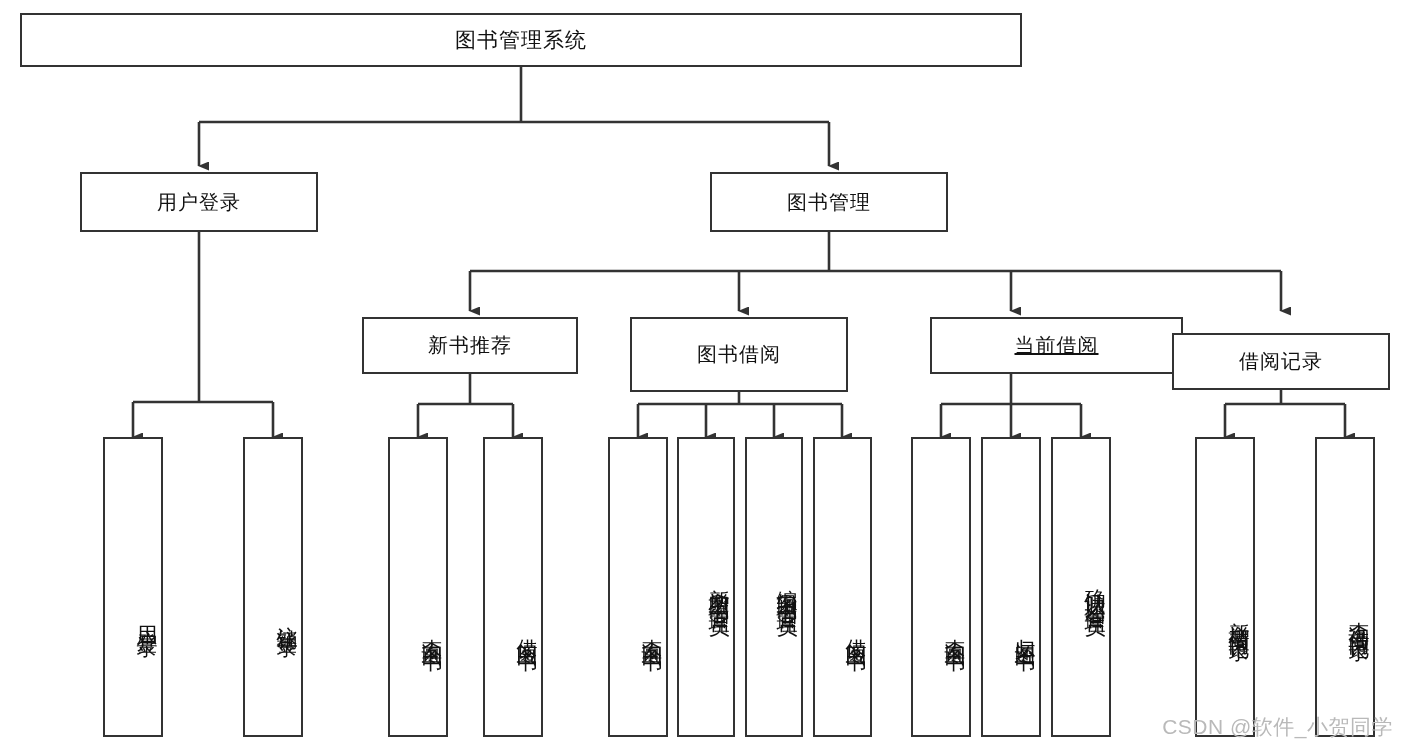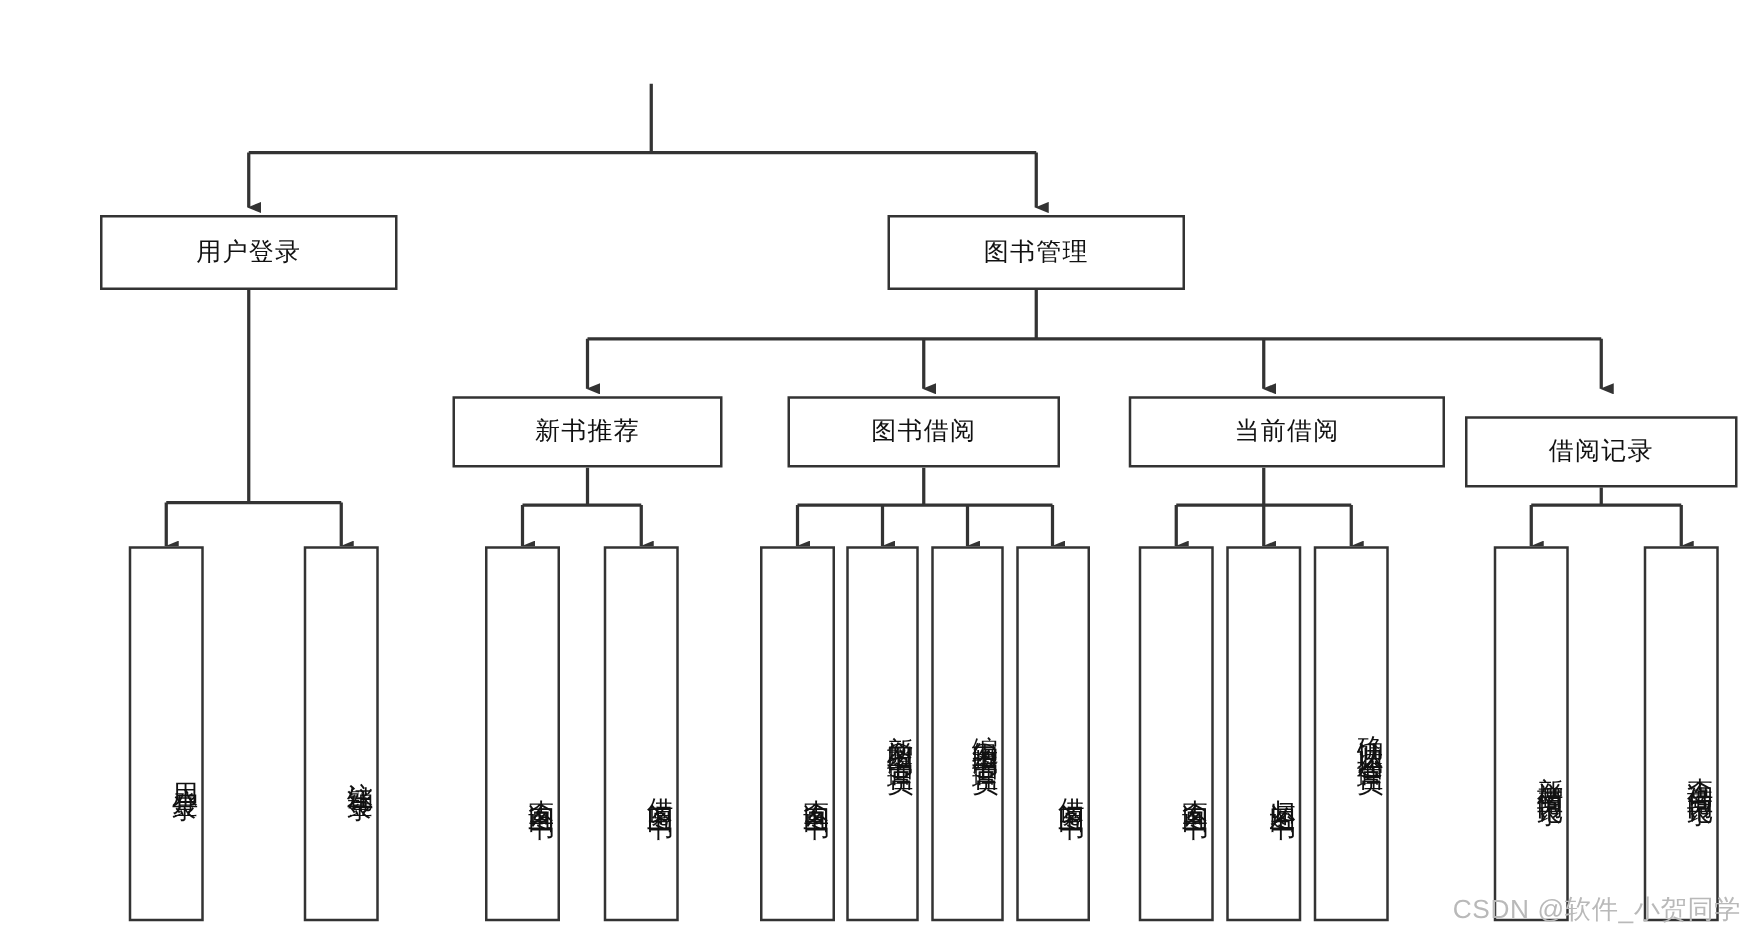--- a/index.html
+++ b/index.html
@@ -122,27 +122,28 @@
       <path d="M1011,404 L1011,437" marker-end="url(#arrowhead)"></path>
       <path d="M1081,404 L1081,437" marker-end="url(#arrowhead)"></path>
 
       <path d="M1281,374 L1281,404"></path>
       <path d="M1225,404 L1345,404"></path>
       <path d="M1225,404 L1225,437" marker-end="url(#arrowhead)"></path>
       <path d="M1345,404 L1345,437" marker-end="url(#arrowhead)"></path>
     </g>
   </svg>
 
+  <div class="node horizontal root" style="left:20px; top:13px; width:1002px; height:54px;">图书管理系统</div>
 
   <div class="node horizontal" style="left:80px; top:172px; width:238px; height:60px;">用户登录</div>
   <div class="node horizontal" style="left:362px; top:317px; width:216px; height:57px;">新书推荐</div>
 
   <div class="node horizontal" style="left:710px; top:172px; width:238px; height:60px;">图书管理</div>
-  <div class="node horizontal" style="left:630px; top:317px; width:218px; height:57px;">图书借阅</div>
-  <div class="node horizontal" style="left:903px; top:317px; width:253px; height:57px;">当前借阅</div>
+  <div class="node horizontal" style="left:630px; top:317px; width:218px; height:75px;">图书借阅</div>
+  <div class="node horizontal" style="left:930px; top:317px; width:253px; height:57px;text-decoration:underline;">当前借阅</div>
   <div class="node horizontal" style="left:1172px; top:317px; width:218px; height:57px;margin-top:16px;">借阅记录</div>
 
   <div class="node vertical pad-mid" style="left:103px; top:437px; width:60px; height:300px;">用户登录</div>
   <div class="node vertical pad-mid" style="left:243px; top:437px; width:60px; height:300px;">注销登录</div>
 
   <div class="node vertical pad-large" style="left:388px; top:437px; width:60px; height:300px;">查询图书</div>
   <div class="node vertical pad-large" style="left:483px; top:437px; width:60px; height:300px;">借阅图书</div>
 
   <div class="node vertical pad-large" style="left:608px; top:437px; width:60px; height:300px;">查询图书</div>
   <div class="node vertical pad-small" style="left:677px; top:437px; width:58px; height:300px;">新增图书（管理员）</div>

